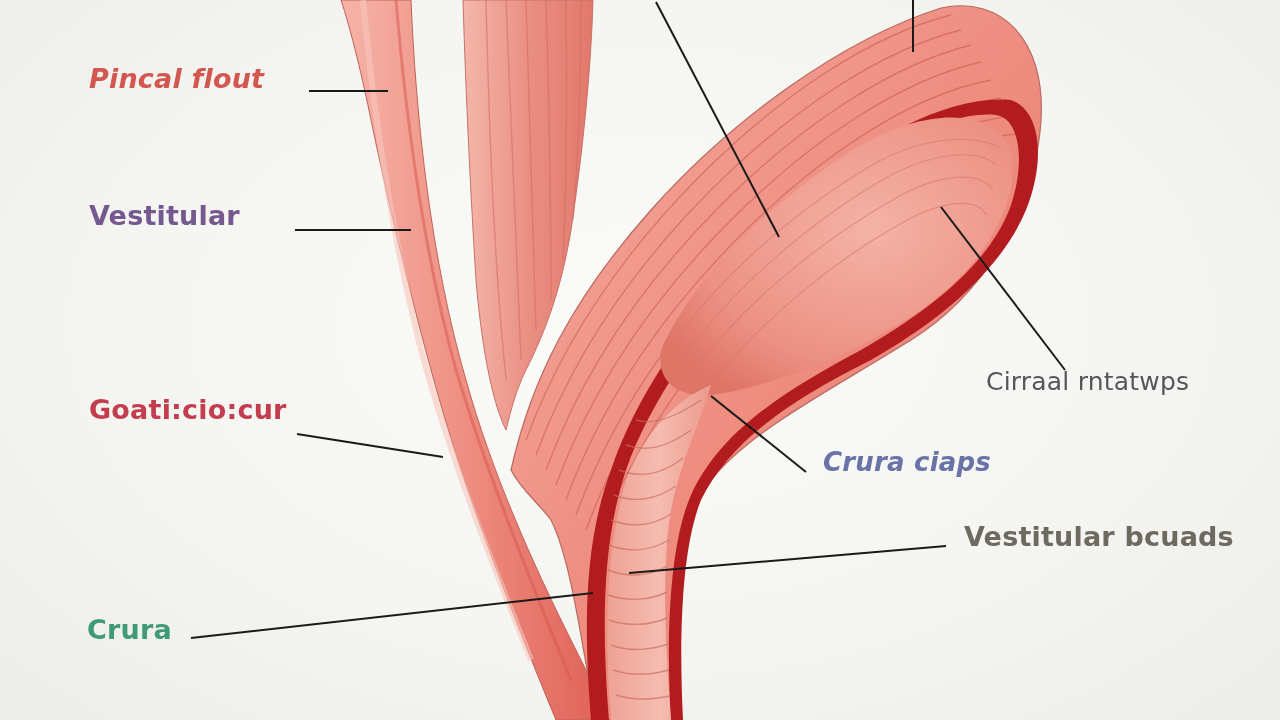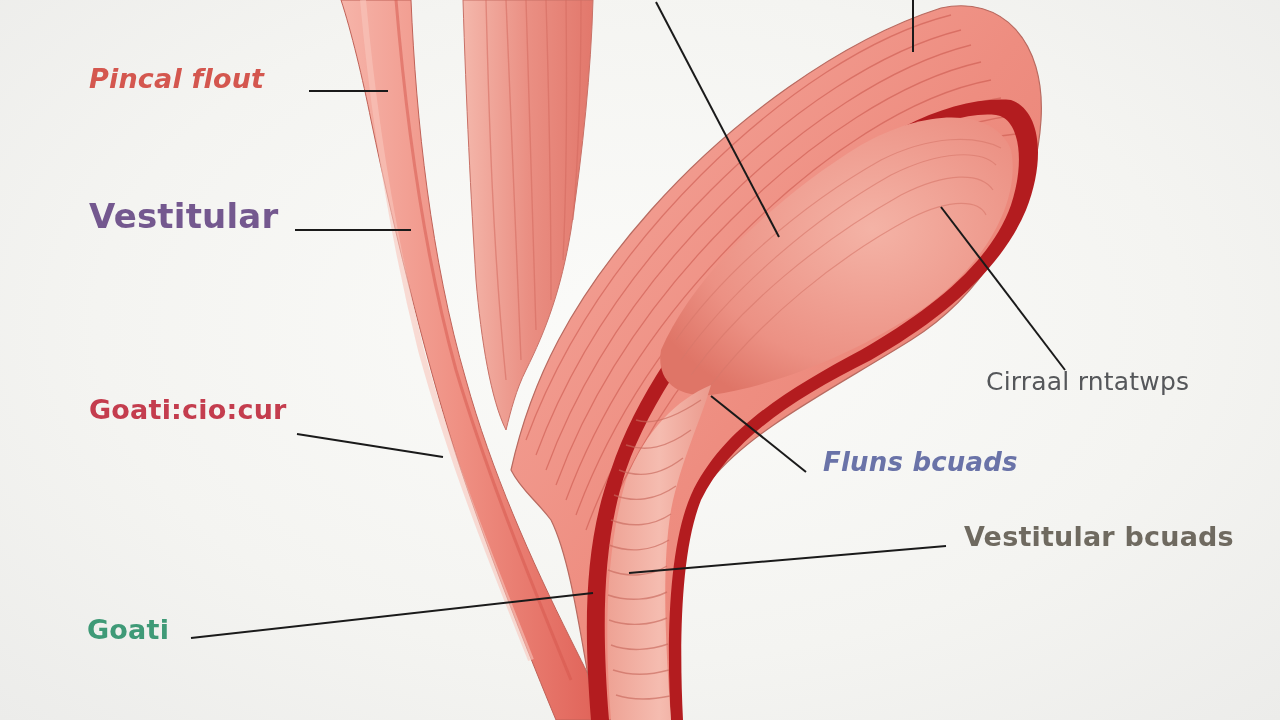--- a/index.html
+++ b/index.html
@@ -111,26 +111,26 @@
       <line x1="930" y1="207" x2="1054" y2="370"></line>
       <line x1="700" y1="396" x2="795" y2="472"></line>
       <line x1="618" y1="573" x2="935" y2="546"></line>
       <line x1="180" y1="638" x2="582" y2="593"></line>
     </g>
   </svg>
 
   
   <div class="label bold italic" style="left:78px; top:63px; font-size:27px; color:#d4574f;">Pincal flout</div>
 
-  <div class="label bold" style="left:78px; top:197px; font-size:34px; color:#74588f; line-height:38px;">
+  <div class="label bold" style="left:78px; top:197px; font-size:27px; color:#74588f; line-height:38px;">
     <div>Vestitular</div>
   </div>
 
   <div class="label bold" style="left:78px; top:394px; font-size:27px; color:#c43d4e;">Goati:cio:cur</div>
 
   <div class="label" style="left:975px; top:368px; font-size:25px; color:#55575a;">Cirraal rntatwps</div>
 
-  <div class="label bold italic" style="left:812px; top:448px; font-size:26px; color:#6a73a8;">Fluns bcuads</div>
+  <div class="label bold italic" style="left:812px; top:448px; font-size:26px; color:#6a73a8;">Crura ciaps</div>
 
   <div class="label bold" style="left:953px; top:521px; font-size:27px; color:#6f6a60;">Vestitular bcuads</div>
 
-  <div class="label bold" style="left:76px; top:614px; font-size:27px; color:#3f9a77;">Goati</div>
+  <div class="label bold" style="left:76px; top:614px; font-size:27px; color:#3f9a77;">Crura</div>
 </div>
 
 </body></html>

